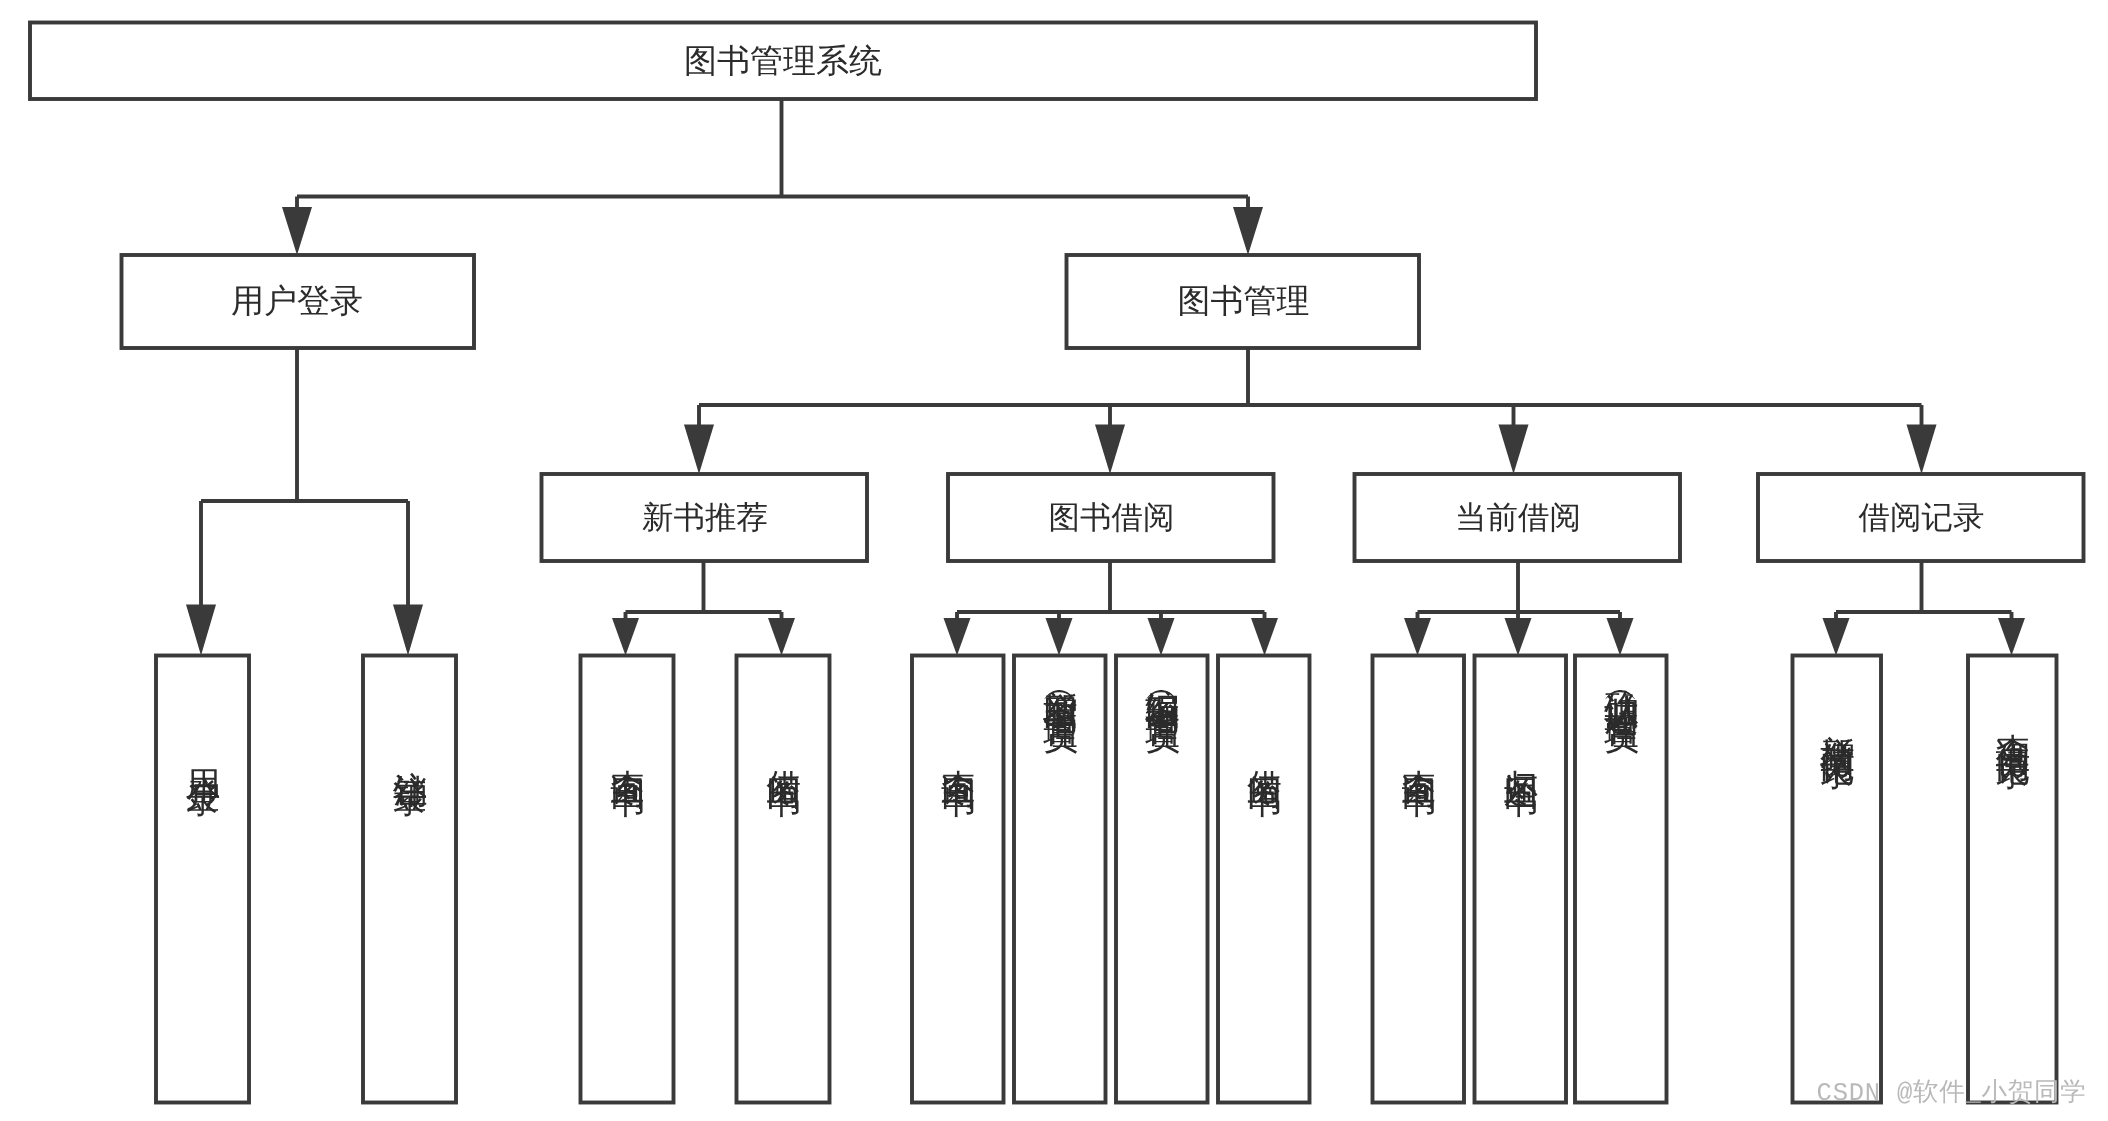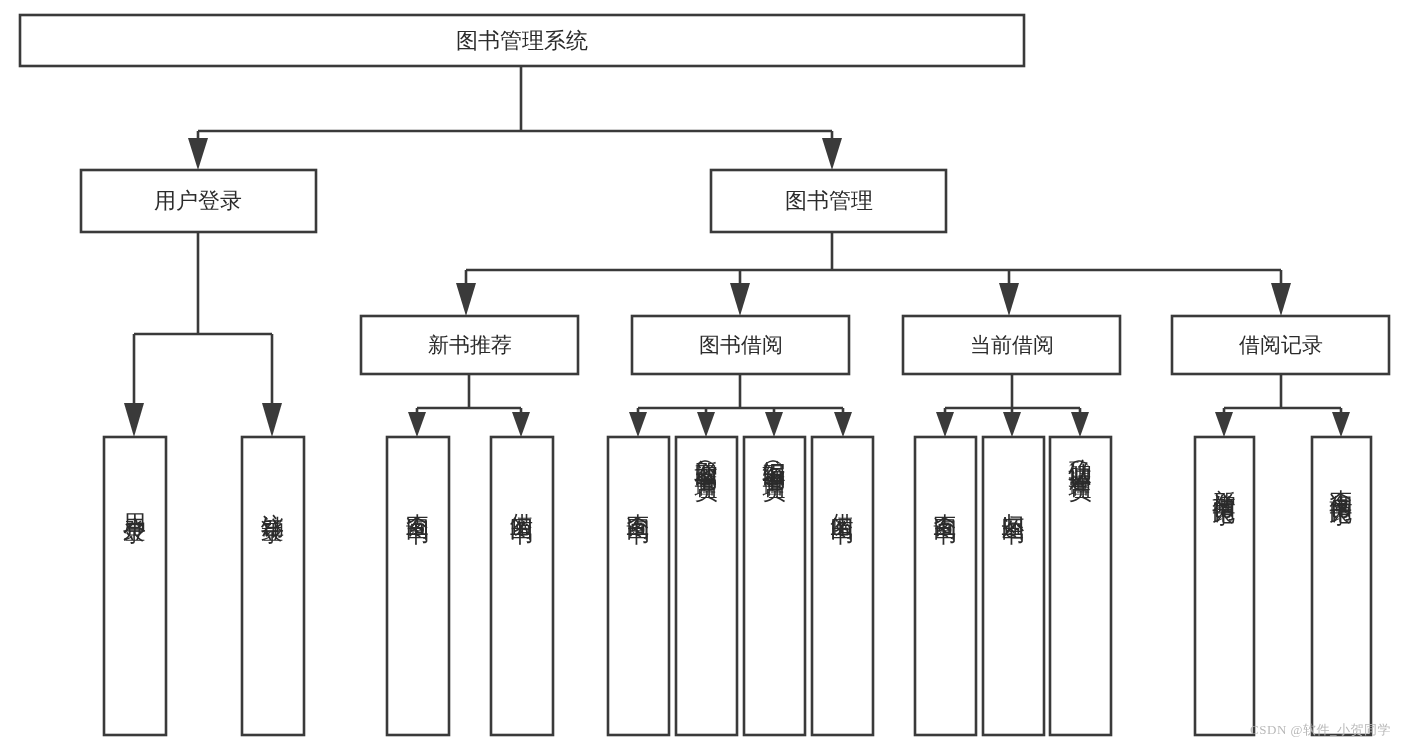--- a/index.html
+++ b/index.html
@@ -67,22 +67,22 @@
     font-size: 23px;
     line-height: 1.05;
     letter-spacing: 3px;
     color: #2b2b2b;
     white-space: nowrap;
   }
   .watermark {
     position: absolute;
     right: 14px;
     bottom: 8px;
-    font-family: Liberation Serif, serif;
-    font-size: 13px;
+    font-family: Liberation Mono, monospace;
+    font-size: 17px;
     color: #b9b9b9;
     letter-spacing: 0.5px;
     user-select: none;
   }
 </style>
 </head>
 <body>
 
 <div id="diagram-root">
 

